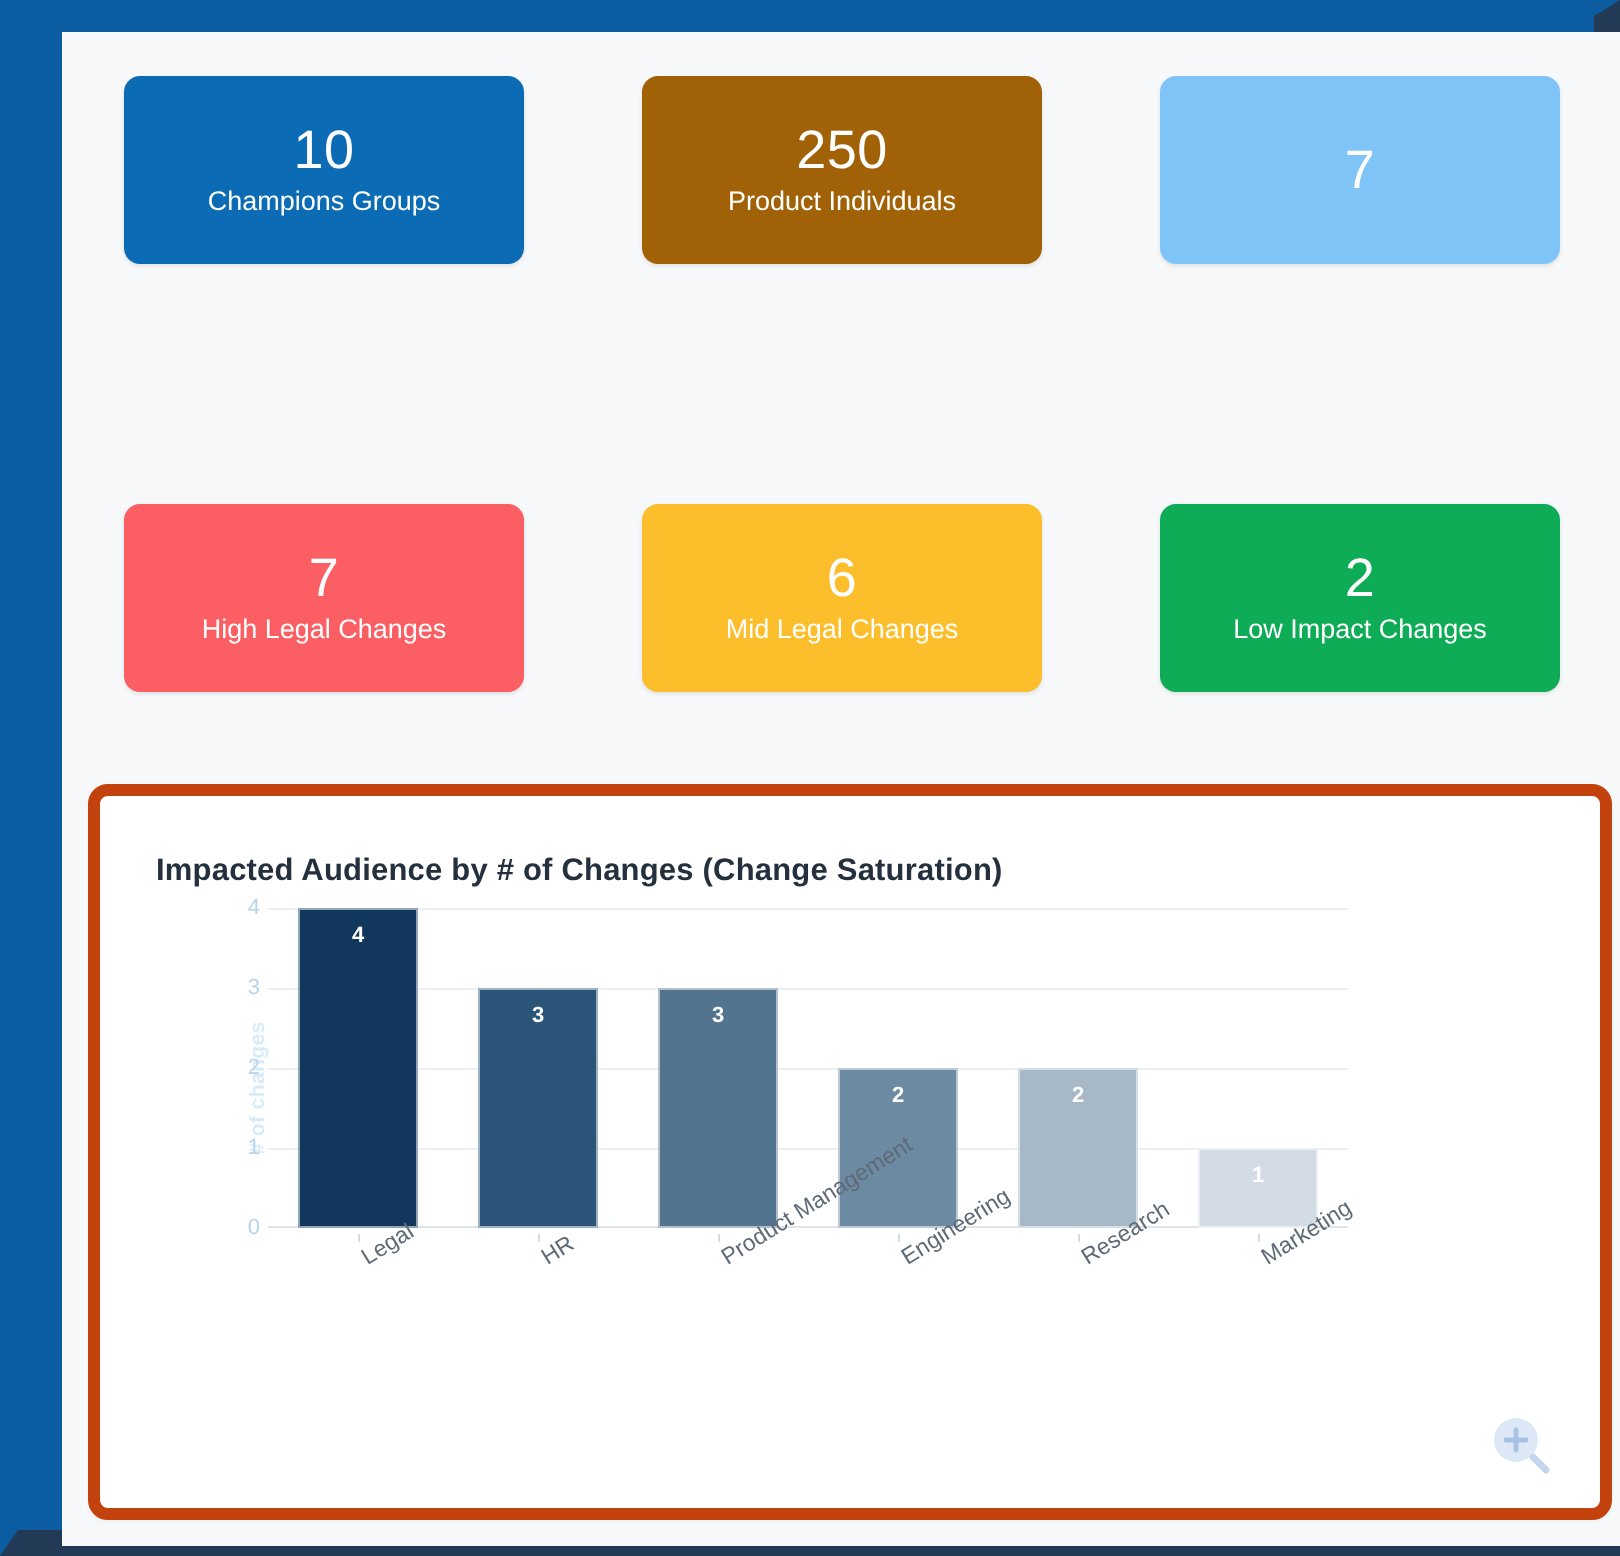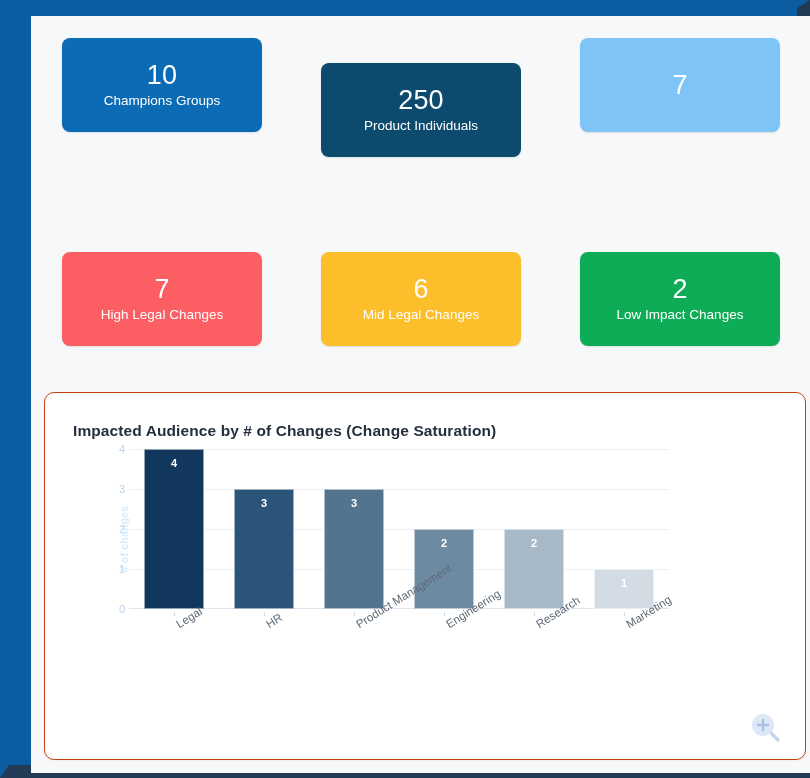--- a/index.html
+++ b/index.html
@@ -80,21 +80,21 @@
 
   
   .chart-card {
     position: absolute;
     left: 13px;
     top: 376px;
     width: 762px;
     height: 368px;
     box-sizing: border-box;
     background: #ffffff;
-    border: 1px solid #c2410c;
+    border: 6px solid #c2410c;
     border-radius: 10px;
     box-shadow: 0 1px 2px rgba(0,0,0,0.04);
   }
   .chart-title {
     position: absolute;
     left: 28px;
     top: 29px;
     font-size: 15.5px;
     font-weight: 700;
     color: #25303f;
@@ -236,21 +236,21 @@
 <body>
 
 <div class="app-frame">
   <div class="app-inner">
 
     <div class="kpi-row kpi-row-1">
       <div class="kpi-card" style="background:#0b6bb5;">
         <div class="kpi-value">10</div>
         <div class="kpi-label">Champions Groups</div>
       </div>
-      <div class="kpi-card" style="background:#0c4a6e;margin-top:25px;">
+      <div class="kpi-card" style="background:#a16207;">
         <div class="kpi-value">250</div>
         <div class="kpi-label">Product Individuals</div>
       </div>
       <div class="kpi-card" style="background:#7fc4f7;">
         <div class="kpi-value">7</div>
       </div>
     </div>
 
     <div class="kpi-row kpi-row-2">
       <div class="kpi-card" style="background:#fb5f63;">

